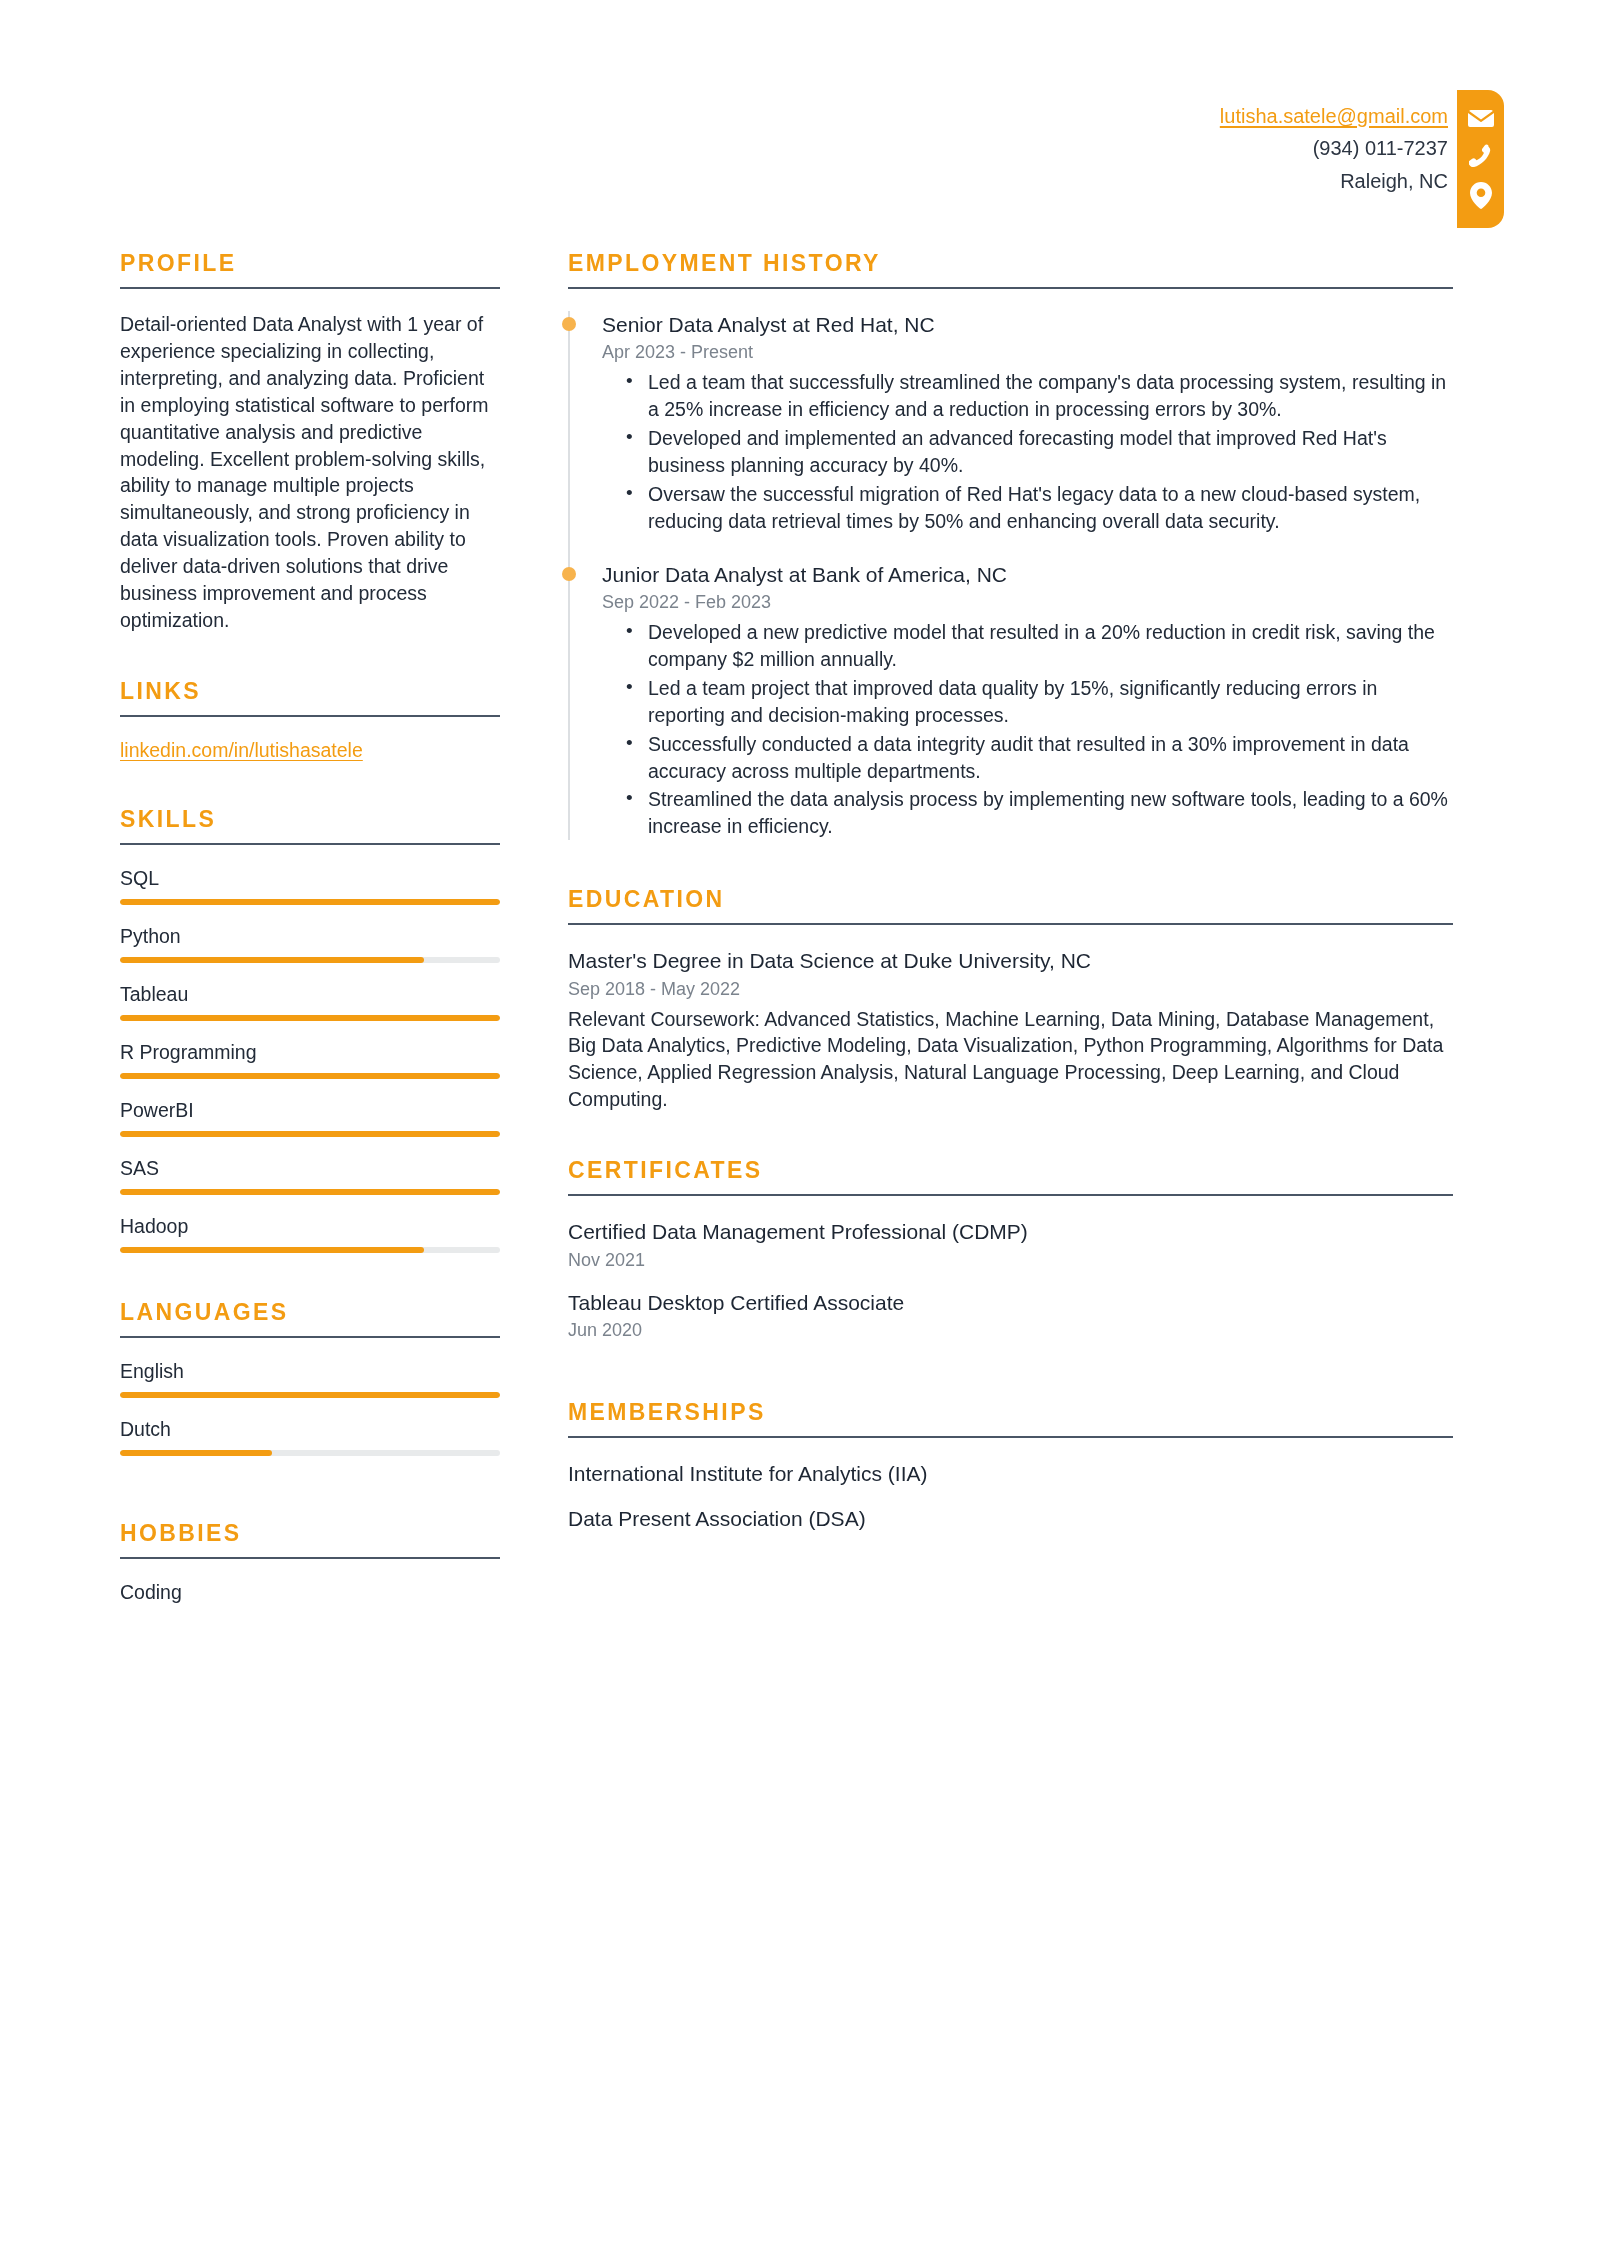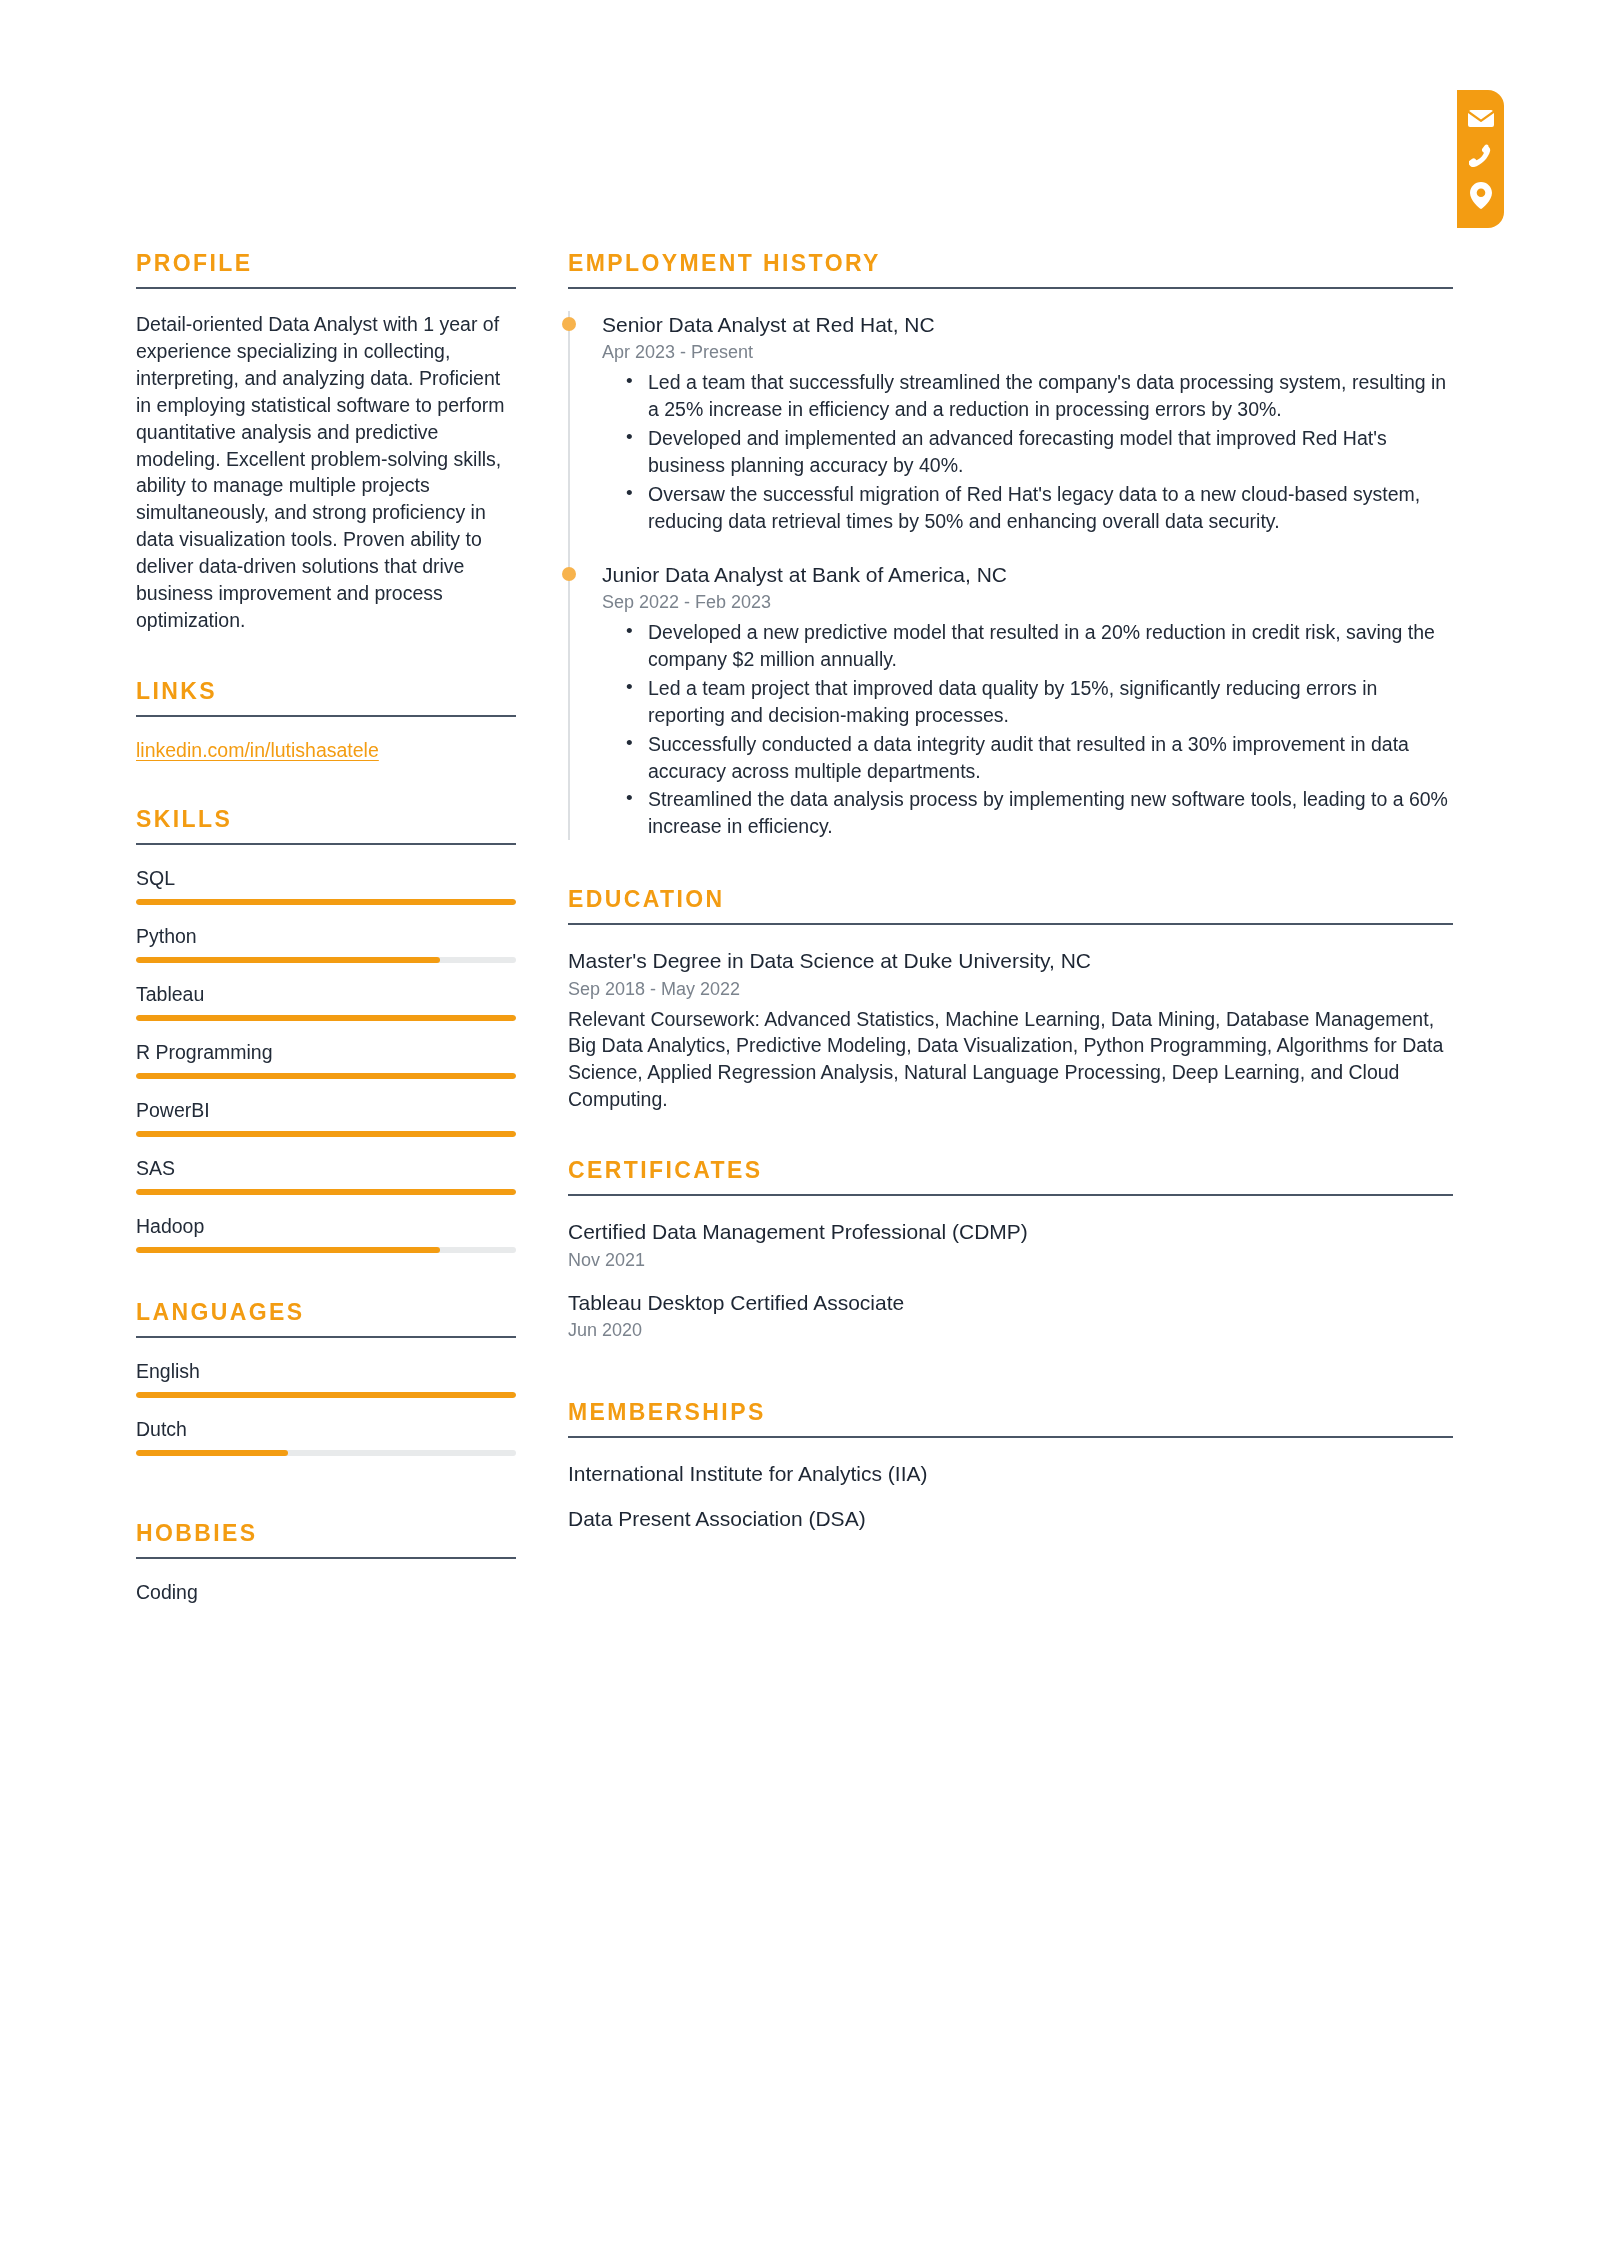--- a/index.html
+++ b/index.html
@@ -89,22 +89,22 @@
     justify-content: space-around;
     padding: 12px 0;
   }
 
   .icon-tab svg { display: block; fill: #ffffff; }
 
   
   .columns {
     position: relative;
     display: flex;
-    padding: 0 0 0 16px;
-    gap: 0;
+    padding: 0 0 0 0;
+    gap: 16px;
   }
 
   .col-left {
     width: 420px;
     margin-left: 120px;
     padding-right: 40px;
   }
 
   .col-right {
     width: 885px;
@@ -257,20 +257,25 @@
   .gap-lg { height: 52px; }
 </style>
 </head>
 <body>
 
 <div class="page">
 
   <div class="header">
 
 
+    <div class="contact-block">
+      <div class="contact-line email">lutisha.satele@gmail.com</div>
+      <div class="contact-line">(934) 011-7237</div>
+      <div class="contact-line">Raleigh, NC</div>
+    </div>
 
     <div class="icon-tab">
       <span>
         <svg width="26" height="19" viewBox="0 0 26 19">
             <path d="M1.2 2.1A2 2 0 0 1 3 1h20a2 2 0 0 1 1.8 1.1L13 10.4 1.2 2.1zM0 4.1V16a2 2 0 0 0 2 2h22a2 2 0 0 0 2-2V4.1l-12.4 8.7a1 1 0 0 1-1.2 0L0 4.1z"></path>
           </svg>
       </span>
       <span>
         <svg width="24" height="24" viewBox="0 0 24 24">
             <path d="M19.3 2.3c-1.1-1.1-2.7-1-3.6.2l-2.3 3c-.8 1-.6 2.4.3 3.2l1.2 1c-.5 1.6-1.5 3.2-2.9 4.6-1.4 1.4-3 2.4-4.6 2.9l-1-1.2c-.8-1-2.2-1.1-3.2-.3l-3 2.3c-1.2.9-1.3 2.5-.2 3.6l1.3 1.3c1 1 2.4 1.4 3.8 1.1 3.3-.7 7-3 10-6s5.3-6.7 6-10c.3-1.4-.1-2.8-1.1-3.8l-.7-.9z"></path>

